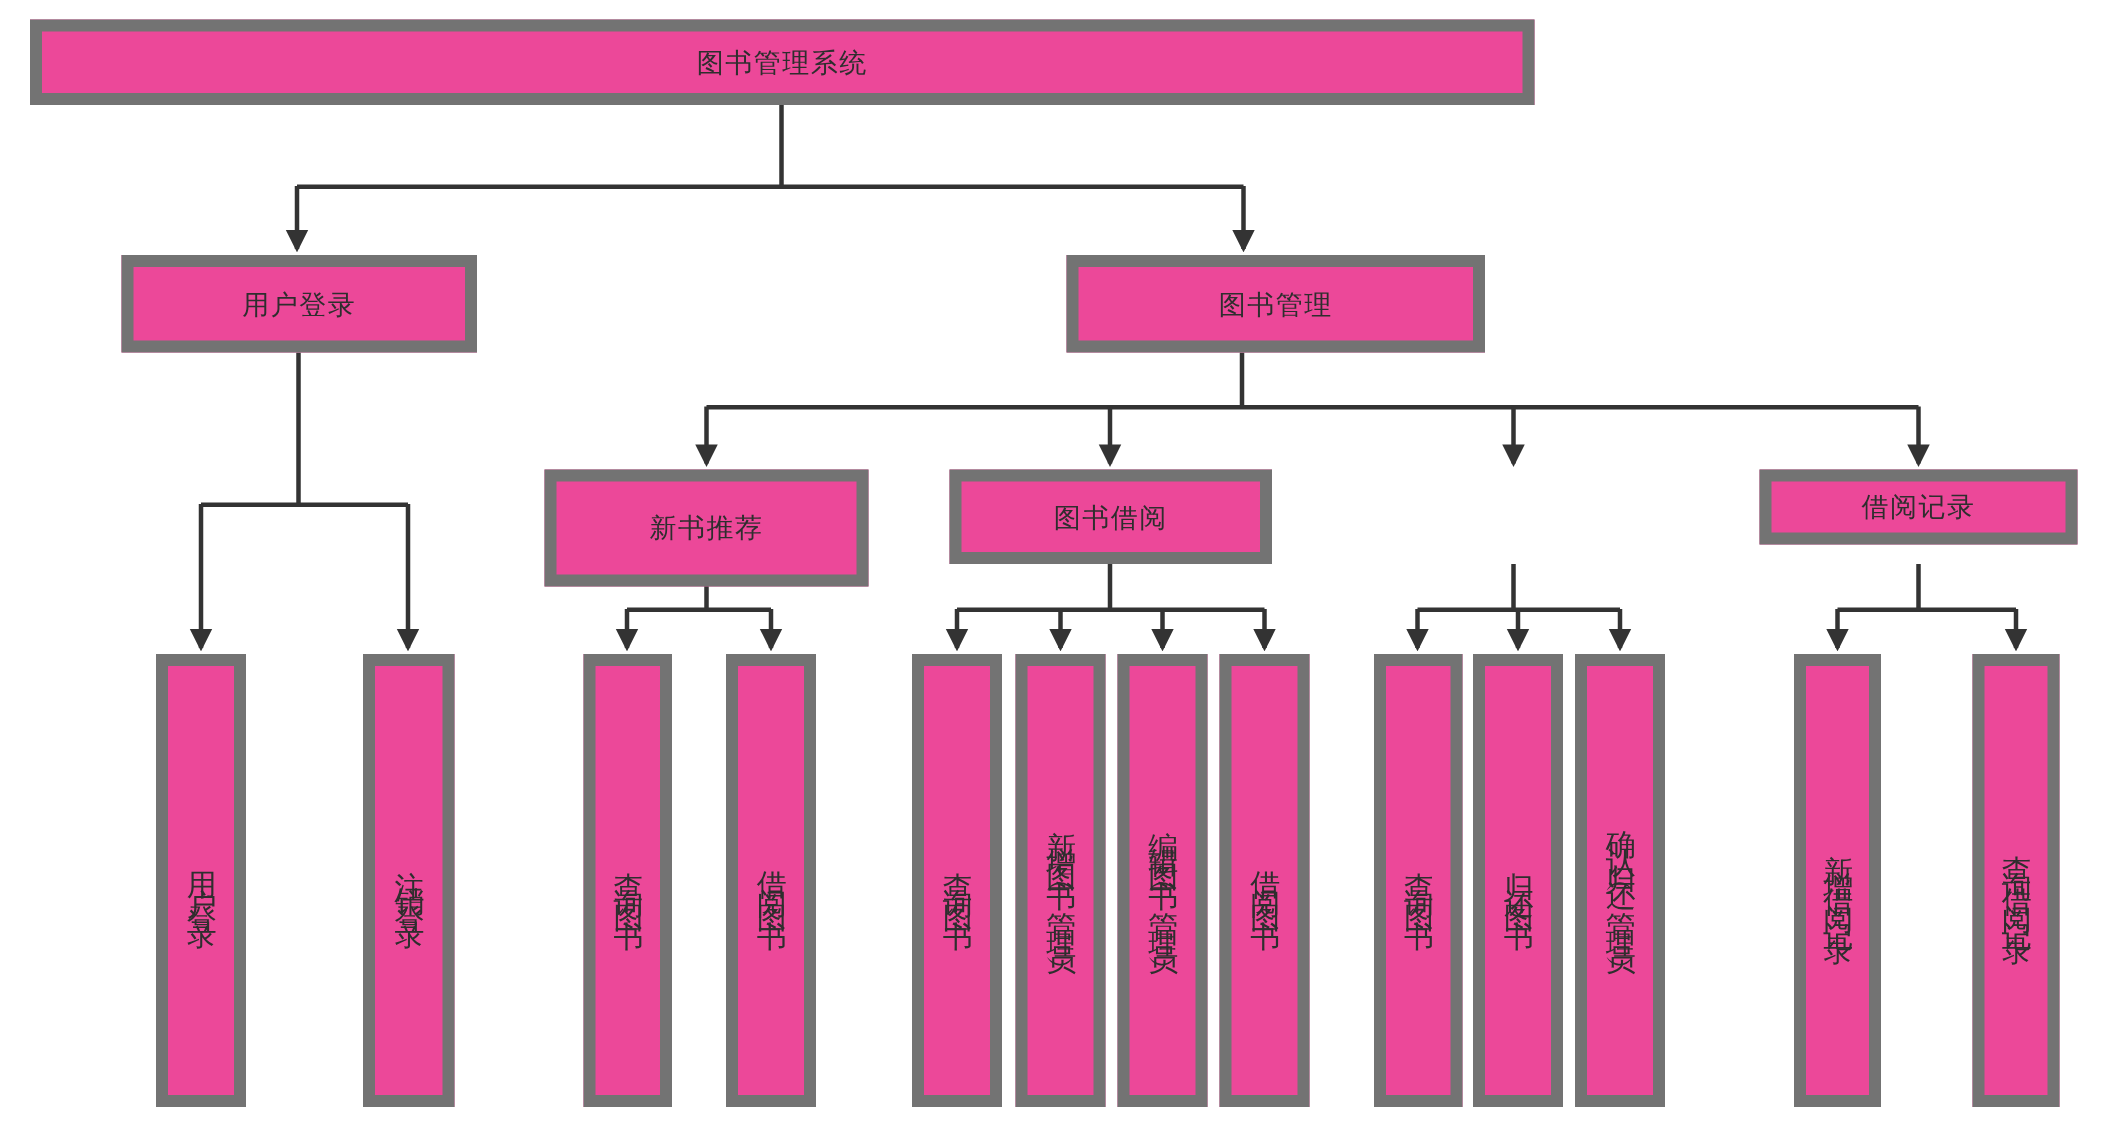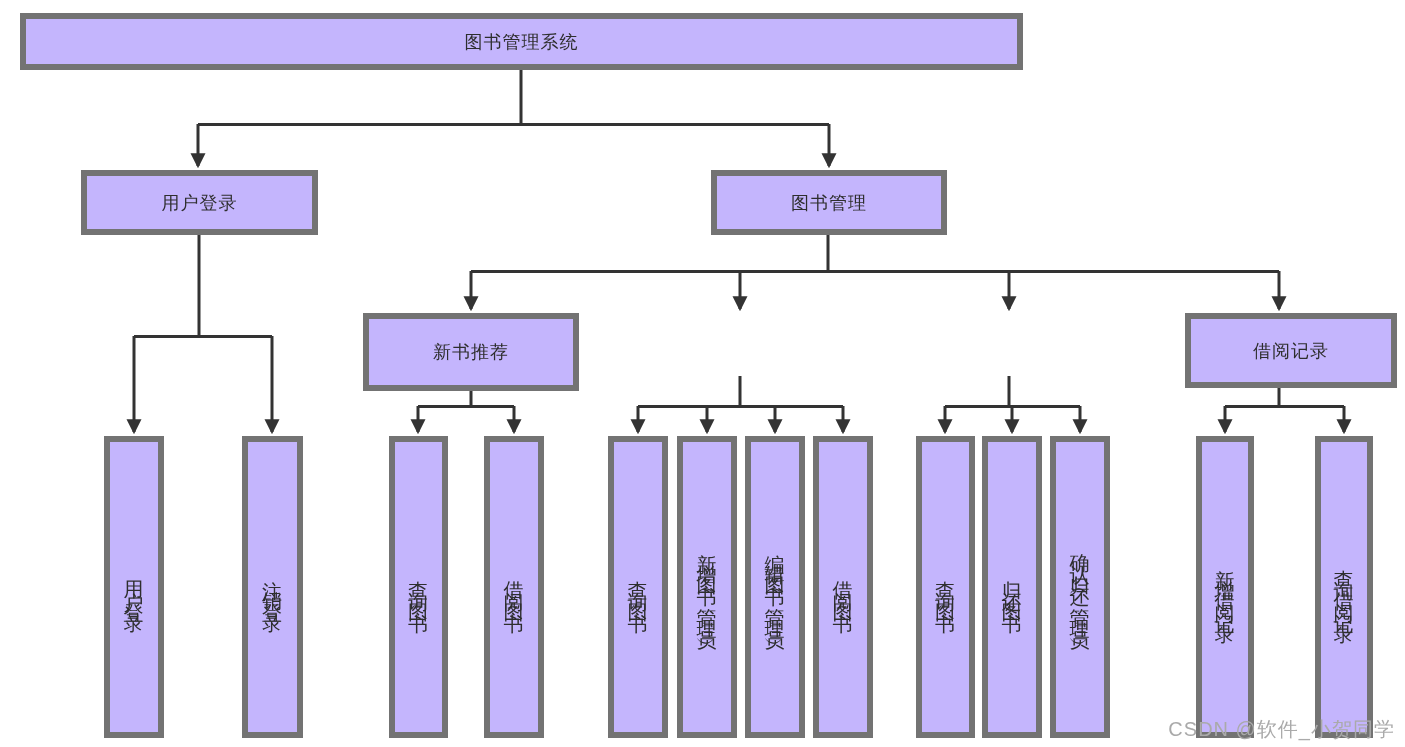--- a/index.html
+++ b/index.html
@@ -18,22 +18,22 @@
   #connector-layer {
     position: absolute;
     left: 0; top: 0;
     width: 1405px;
     height: 747px;
     pointer-events: none;
   }
   .node {
     position: absolute;
     box-sizing: border-box;
-    background: #c4b5fd;
-    border: 6px solid #737373;
+    background: #ec4899;
+    border: 8px solid #737373;
     color: #2e2e2e;
     display: flex;
     align-items: center;
     justify-content: center;
     text-align: center;
   }
   .node.h {
     font-size: 18px;
     letter-spacing: 1px;
   }
@@ -103,24 +103,25 @@
 
       <path d="M1279,376 V408 M1225,406.5 H1344"></path>
       <path d="M1225,406 V432" marker-end="url(#arrow)"></path>
       <path d="M1344,406 V432" marker-end="url(#arrow)"></path>
     </g>
   </svg>
 
   <div class="node root" style="left:20px; top:13px; width:1003px; height:57px;">图书管理系统</div>
 
   <div class="node h" style="left:81px; top:170px; width:237px; height:65px;">用户登录</div>
-  <div class="node h" style="left:711px; top:170px; width:236px; height:65px;">图书管理</div>
+  <div class="node h" style="left:711px; top:170px; width:279px; height:65px;">图书管理</div>
 
   <div class="node h" style="left:363px; top:313px; width:216px; height:78px;">新书推荐</div>
-  <div class="node h" style="left:1173px; top:313px; width:212px; height:75px;margin-left:12px;">借阅记录</div>
+  <div class="node h" style="left:633px; top:313px; width:215px; height:63px;">图书借阅</div>
+  <div class="node h" style="left:1173px; top:313px; width:212px; height:50px;">借阅记录</div>
 
   <div class="node v" style="left:104px; top:436px; width:60px; height:302px;">
     <span class="vtext">用户登录</span>
   </div>
   <div class="node v" style="left:242px; top:436px; width:61px; height:302px;">
     <span class="vtext">注销登录</span>
   </div>
 
   <div class="node v" style="left:389px; top:436px; width:59px; height:302px;">
     <span class="vtext">查询图书</span>
@@ -152,15 +153,14 @@
     <span class="vtext">确认归还（管理员）</span>
   </div>
 
   <div class="node v" style="left:1196px; top:436px; width:58px; height:302px;">
     <span class="vtext">新增借阅记录</span>
   </div>
   <div class="node v" style="left:1315px; top:436px; width:58px; height:302px;">
     <span class="vtext">查询借阅记录</span>
   </div>
 
-  <div id="watermark">CSDN @软件_小贺同学</div>
 
 </div>
 
 </body></html>

